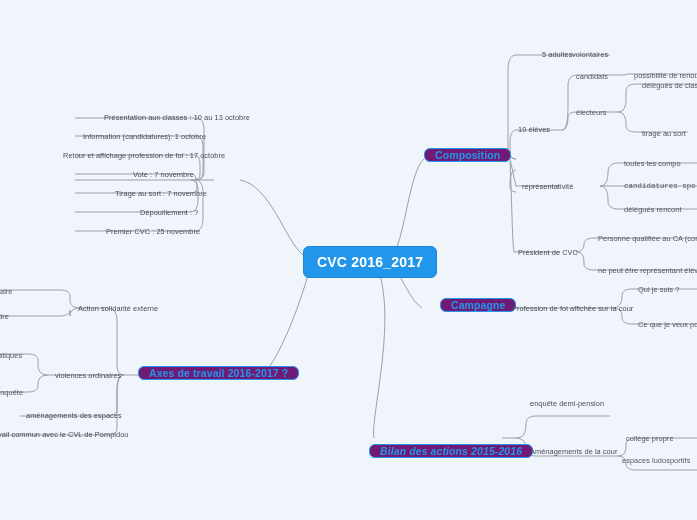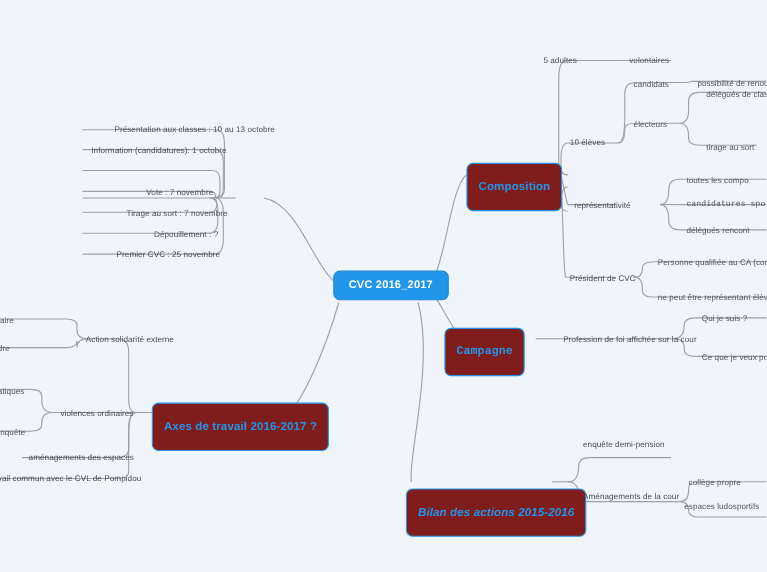--- a/index.html
+++ b/index.html
@@ -38,34 +38,34 @@
     position: absolute;
     box-sizing: border-box;
     white-space: nowrap;
   }
   
   .node.root {
     background: #2196ea;
     color: #ffffff;
     border: 1px solid #1b86d4;
     border-radius: 6px;
-    font-size: 10px;
+    font-size: 14px;
     font-weight: bold;
     padding: 7px 13px;
     letter-spacing: 0.2px;
   }
   
   .node.main {
-    background: #7f1d1d;
+    background: #701a75;
     color: #2196ea;
     border: 1.6px solid #2196ea;
     border-radius: 6px;
     font-size: 10.5px;
     font-weight: bold;
-    padding: 15px 10px;
+    padding: 0 10px;
     letter-spacing: 0.1px;
   }
   
   .node.leaf {
     color: #4a4f57;
     font-size: 7.4px;
     font-weight: normal;
     padding: 1px 2px;
     background: transparent;
     letter-spacing: 0.05px;
@@ -184,47 +184,48 @@
     <path d="M48 375 C 40 375, 38 380, 38 384 L 38 386 C 38 390, 34 392, 28 392"></path>
     <path d="M28 354 L 0 354"></path>
     <path d="M28 392 L 0 392"></path>
   </svg>
 
   <div class="node root" style="left:303px; top:246px;">CVC 2016_2017</div>
 
 
   <div class="node leaf" style="left:64px; top:112px;margin-left:38px;">Présentation aux classes : 10 au 13 octobre</div>
   <div class="node leaf" style="left:81px; top:131px;">Information (candidatures): 1 octobre</div>
+  <div class="node leaf" style="left:61px; top:150px;">Retour et affichage  profession de foi : 17 octobre</div>
   <div class="node leaf" style="left:131px; top:169px;">Vote : 7 novembre</div>
   <div class="node leaf" style="left:113px; top:188px;">Tirage au sort : 7 novembre</div>
   <div class="node leaf" style="left:138px; top:207px;">Dépouillement : ?</div>
   <div class="node leaf" style="left:104px; top:226px;">Premier CVC : 25 novembre</div>
 
   <div class="node main" style="left:424px; top:148px;">Composition</div>
 
-  <div class="node leaf lvl2" style="left:492px; top:49px;">5 adultes</div>
+  <div class="node leaf lvl2" style="left:540px; top:49px;">5 adultes</div>
   <div class="node leaf lvl3" style="left:570px; top:49px;">volontaires</div>
 
   <div class="node leaf lvl2" style="left:516px; top:124px;">10 élèves</div>
   <div class="node leaf lvl3" style="left:574px; top:71px;">candidats</div>
   <div class="node leaf lvl3" style="left:632px; top:70px;">possibilité de renouvelle</div>
   <div class="node leaf lvl3" style="left:574px; top:107px;">électeurs</div>
   <div class="node leaf lvl3" style="left:640px; top:80px;">délégués de classe et su</div>
   <div class="node leaf lvl3" style="left:640px; top:128px;">tirage au sort</div>
 
   <div class="node leaf lvl2" style="left:520px; top:181px;">représentativité</div>
   <div class="node leaf lvl3" style="left:622px; top:158px;">toutes les compo</div>
   <div class="node leaf lvl3" style="left:622px; top:181px;font-family:Liberation Mono, monospace;">candidatures spo</div>
   <div class="node leaf lvl3" style="left:622px; top:204px;">délégués rencont</div>
 
   <div class="node leaf lvl2" style="left:516px; top:247px;">Président de CVC</div>
   <div class="node leaf lvl3" style="left:596px; top:233px;">Personne qualifiée au CA (consultati</div>
   <div class="node leaf lvl3" style="left:596px; top:265px;">ne peut être représentant  élèves au</div>
 
-  <div class="node main" style="left:404px; top:298px;font-family:Liberation Mono, monospace;">Campagne</div>
+  <div class="node main" style="left:440px; top:298px;">Campagne</div>
 
   <div class="node leaf lvl2" style="left:510px; top:303px;">Profession de foi affichée sur la cour</div>
   <div class="node leaf lvl3" style="left:636px; top:284px;">Qui je suis ?</div>
   <div class="node leaf lvl3" style="left:636px; top:319px;">Ce que je veux pour</div>
 
   <div class="node main" style="left:369px; top:444px;font-style:italic;">Bilan des actions 2015-2016</div>
 
   <div class="node leaf lvl2" style="left:528px; top:398px;">enquête demi-pension</div>
   <div class="node leaf lvl2" style="left:528px; top:446px;">Aménagements de la cour</div>
   <div class="node leaf lvl3" style="left:624px; top:433px;">collège propre</div>

